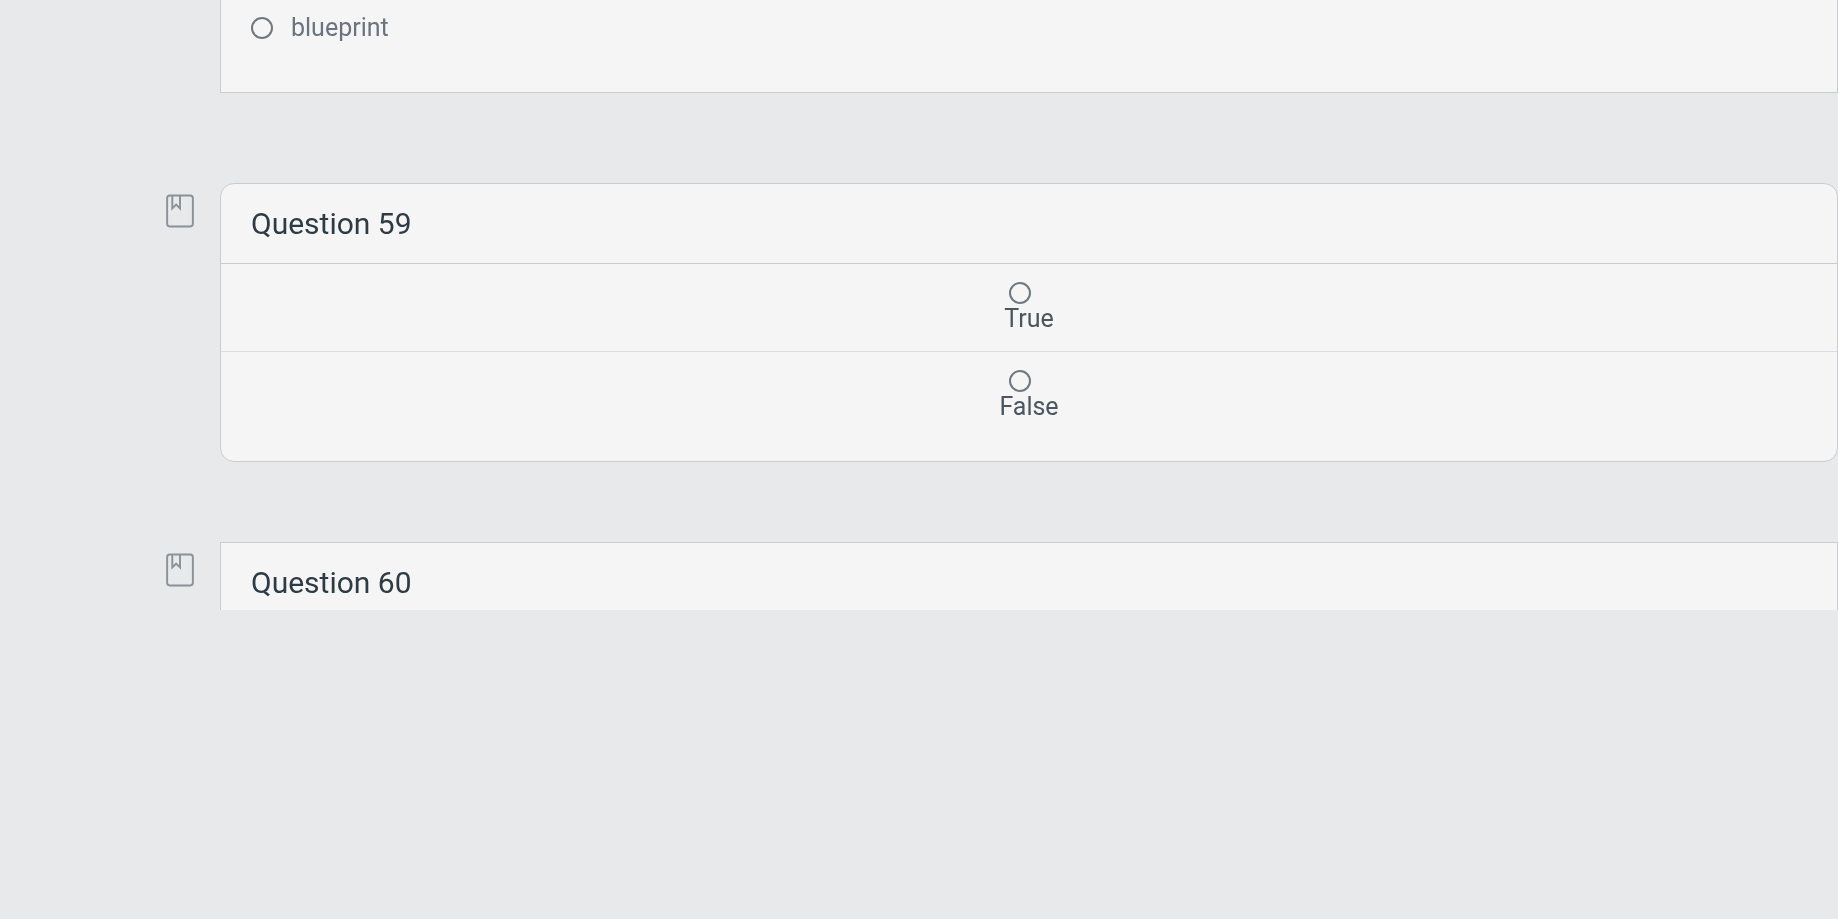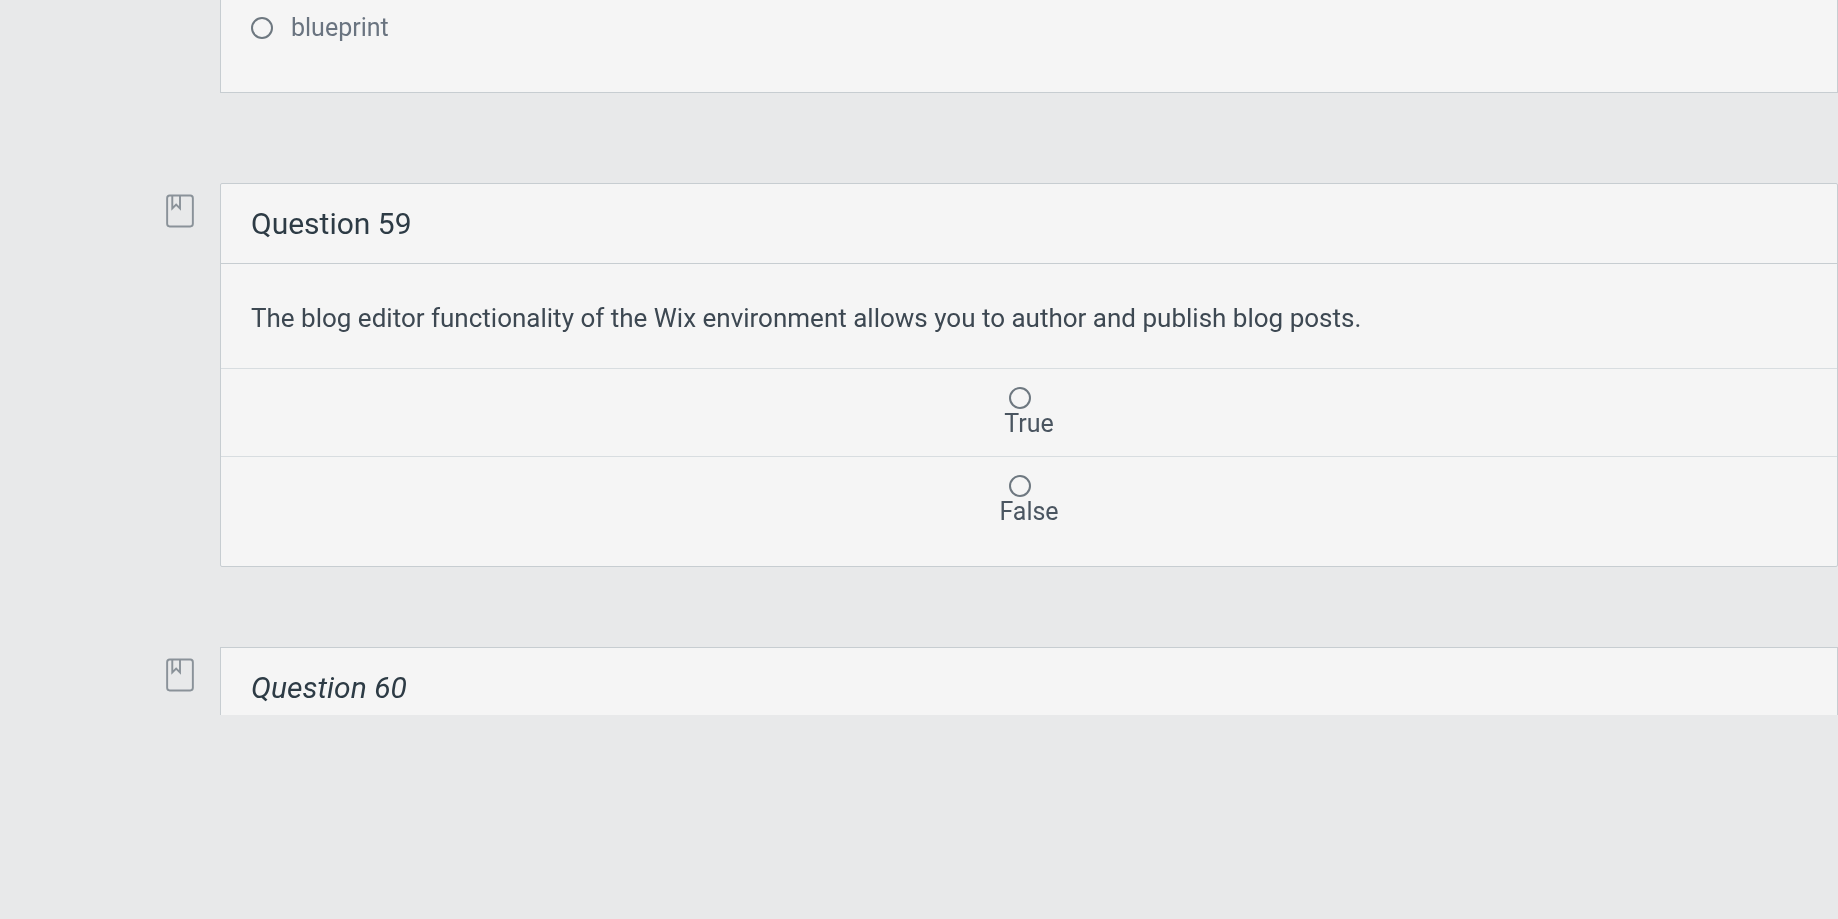--- a/index.html
+++ b/index.html
@@ -32,21 +32,21 @@
       padding-top: 10px;
     }
     .flag-icon {
       width: 32px;
       height: 36px;
     }
     .question-card {
       flex: 1;
       background: #f5f5f5;
       border: 1px solid #c7cdd1;
-      border-radius: 2px;
+      border-radius: 14px;
     }
     .question-header {
       padding: 22px 30px;
       border-bottom: 1px solid #c7cdd1;
       font-size: 30px;
       font-weight: 400;
       color: #2d3b45;
     }
     .question-body {
       padding: 35px 30px 30px 30px;
@@ -106,21 +106,20 @@
       flex: 1;
       background: #f5f5f5;
       border: 1px solid #c7cdd1;
       border-bottom: none;
     }
     .next-header {
       padding: 22px 30px 10px 30px;
       font-size: 30px;
       font-weight: 400;
       color: #2d3b45;
-      font-style: italic;
     }
   </style>
 </head>
 <body>
 
 <div class="page-container">
 
   <div class="prev-tail">
     <div class="flag-icon-wrapper"></div>
     <div class="prev-card">
@@ -133,21 +132,20 @@
 
   <div class="question-block">
     <div class="flag-icon-wrapper">
       <svg class="flag-icon" viewBox="0 0 24 28" fill="none" stroke="#8a9299" stroke-width="1.5">
         <rect x="2" y="2" width="20" height="24" rx="2" ry="2"></rect>
         <path d="M 6 2 L 6 12 L 9 9 L 12 12 L 12 2" fill="none"></path>
       </svg>
     </div>
     <div class="question-card">
       <div class="question-header">Question 59</div>
-      <div class="question-body">The blog editor functionality of the Wix environment allows you to author and publish blog posts.</div>
       <div class="option-row">
         <span class="radio-circle"></span>
         <span>True</span>
       </div>
       <div class="option-row">
         <span class="radio-circle"></span>
         <span>False</span>
       </div>
     </div>
   </div>

